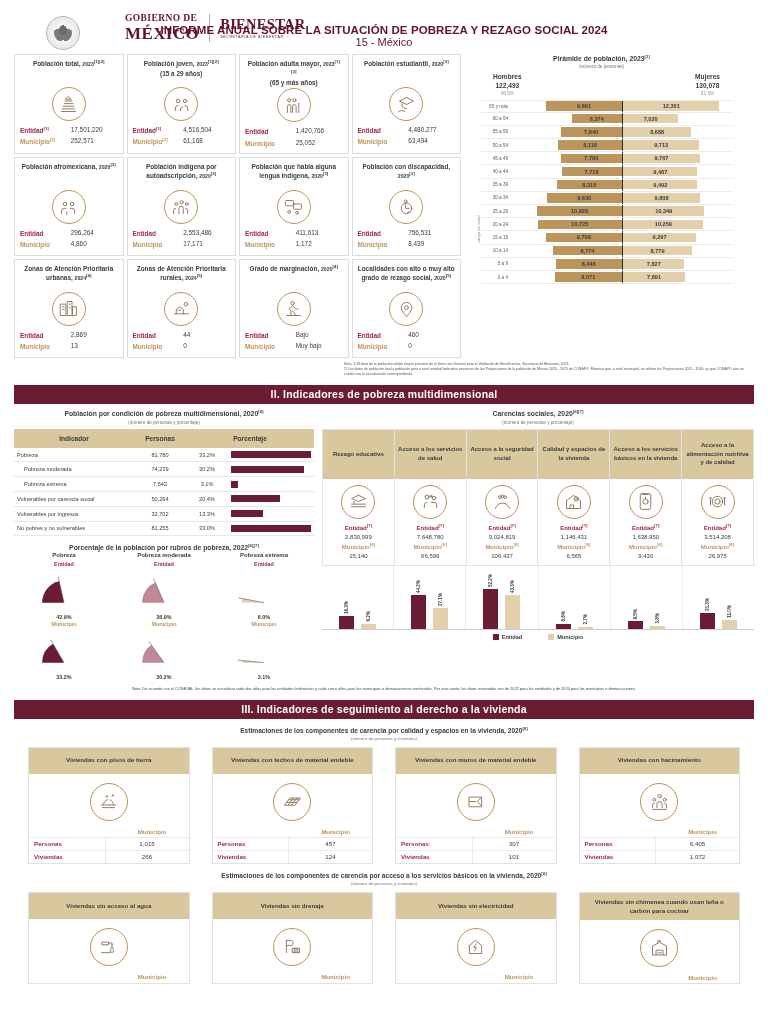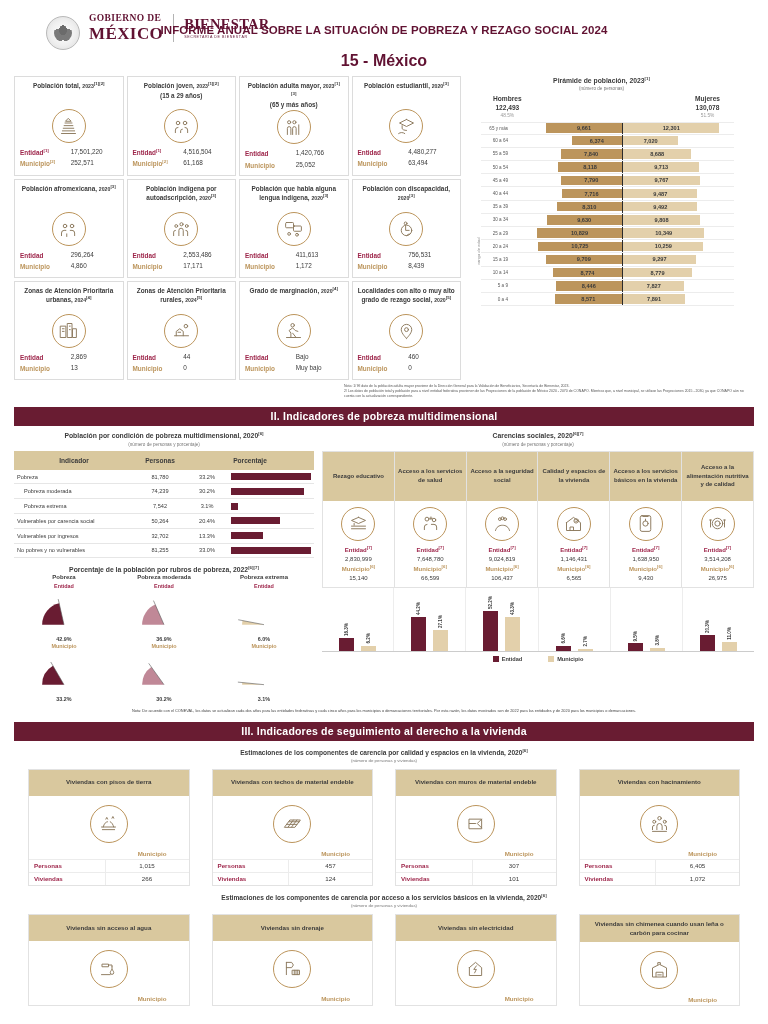--- a/index.html
+++ b/index.html
@@ -6,21 +6,21 @@
   body {
     width: 768px; height: 1024px;
     background: #ffffff;
     font-family: "Liberation Sans", sans-serif;
     color: #3b3b3b;
     overflow: hidden;
   }
   .page { width: 768px; height: 1024px; position: relative; padding: 0 14px; }
 
   
-  .header { display: flex; align-items: flex-start; padding: 14px 0 0 32px; }
+  .header { display: flex; align-items: flex-start; padding: 14px 0 0 32px; gap: 36px; }
   .eagle {
     width: 34px; height: 34px; border-radius: 50%;
     background: radial-gradient(circle at 50% 50%, #fff 0%, #efefef 55%, #d9d9d9 100%);
     border: 1px solid #b9b9b9; position: relative; flex: 0 0 auto; margin-top: 2px;
   }
   .eagle:after {
     content: ""; position: absolute; left: 50%; top: 50%;
     width: 18px; height: 18px; transform: translate(-50%,-50%);
     background:
       radial-gradient(ellipse at 50% 35%, #6b6b6b 0 30%, transparent 31%),
@@ -34,21 +34,21 @@
              font-family: "Liberation Serif", serif; }
   .gob-big { font-size: 17px; font-weight: bold; letter-spacing: .4px; color: #611232;
              font-family: "Liberation Serif", serif; margin-top: 1px;}
   .brand-div { width: 1px; height: 28px; background: #b3b3b3; margin: 0 10px; }
   .bienestar { font-size: 14.5px; font-weight: bold; color: #611232; letter-spacing: .3px;
                font-family: "Liberation Serif", serif; line-height: 1.1;}
   .bienestar-sub { font-size: 3.6px; color: #611232; letter-spacing: .6px; margin-top: 2px;}
 
   .titleblock { text-align: center; margin-top: -26px; }
   .rep-title { font-size: 11.5px; font-weight: bold; color: #611232; letter-spacing: .1px; }
-  .rep-sub { font-size: 16px; font-weight: bold; color: #611232; margin-top: 16px;}
+  .rep-sub { font-size: 11px; font-weight: normal; color: #611232; margin-top: 0;}
   .rep-muni { font-size: 9px; font-weight: bold; color: #611232; margin-top: 8px;}
 
   
   .secbar {
     background: #691C32; color: #fff; text-align: center;
     font-size: 10.5px; font-weight: bold; padding: 3px 0 4px;
     margin-top: 8px; letter-spacing: .2px;
   }
 
   

